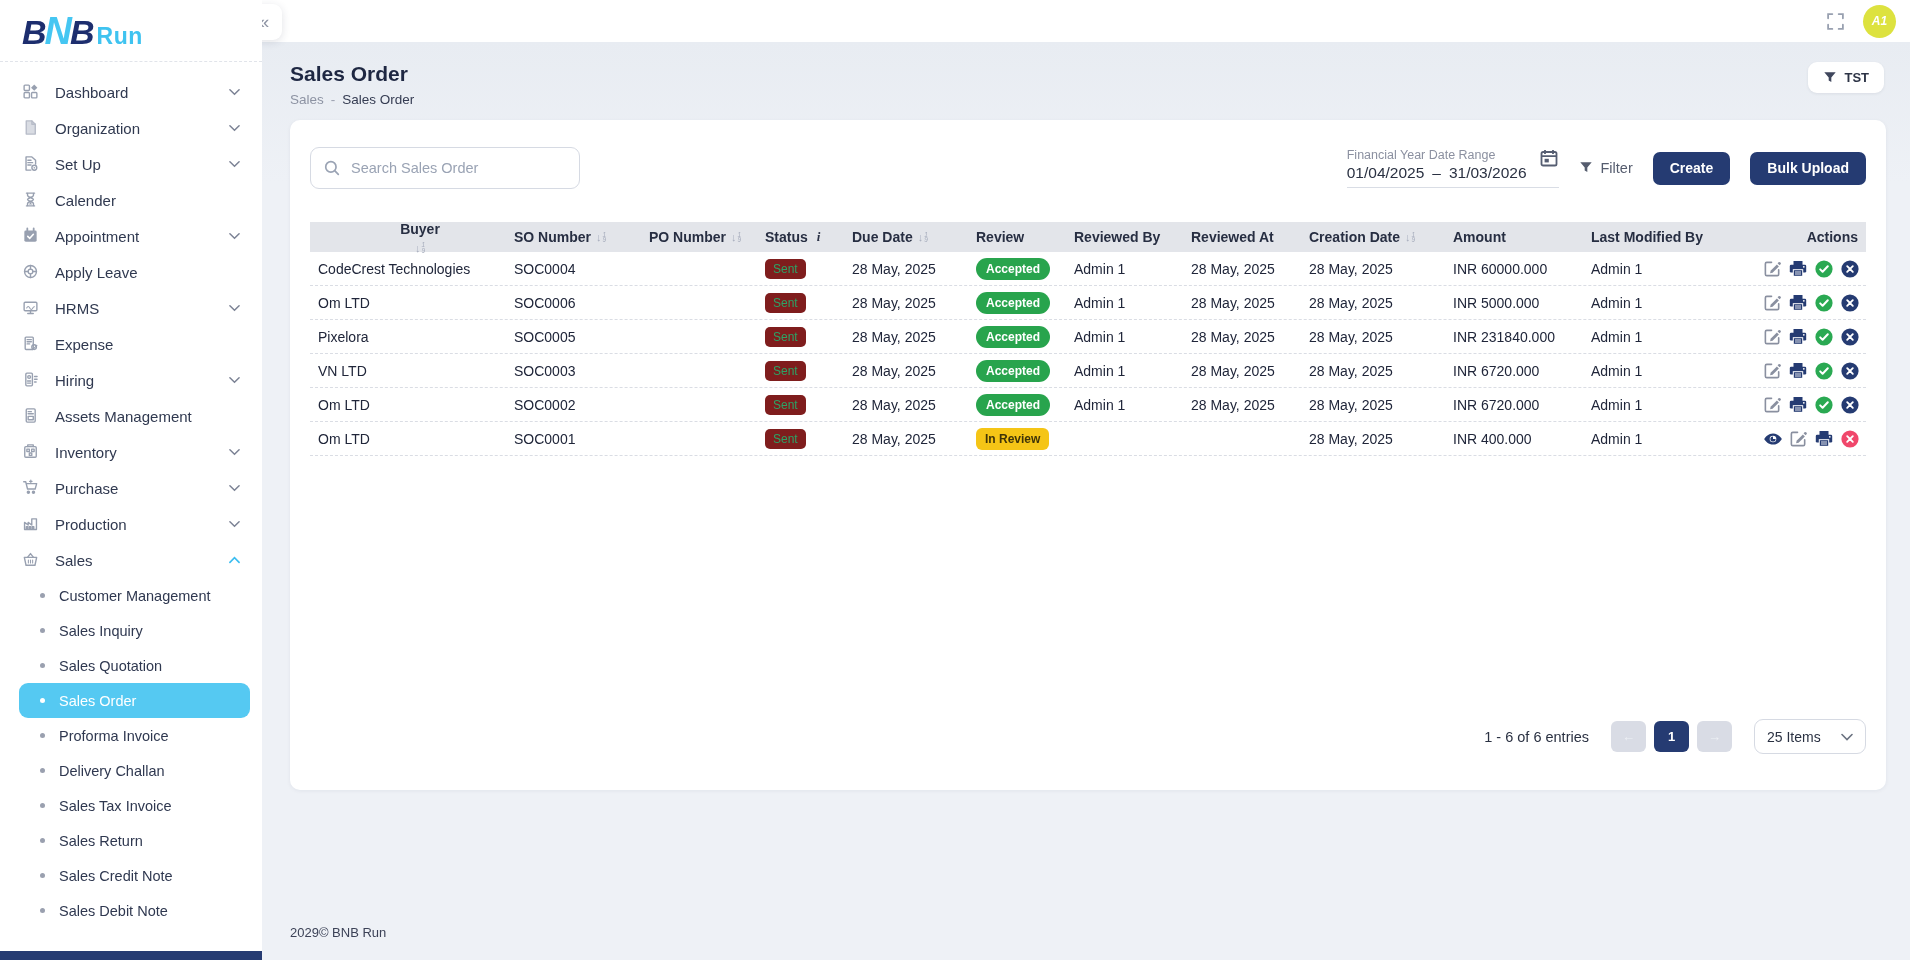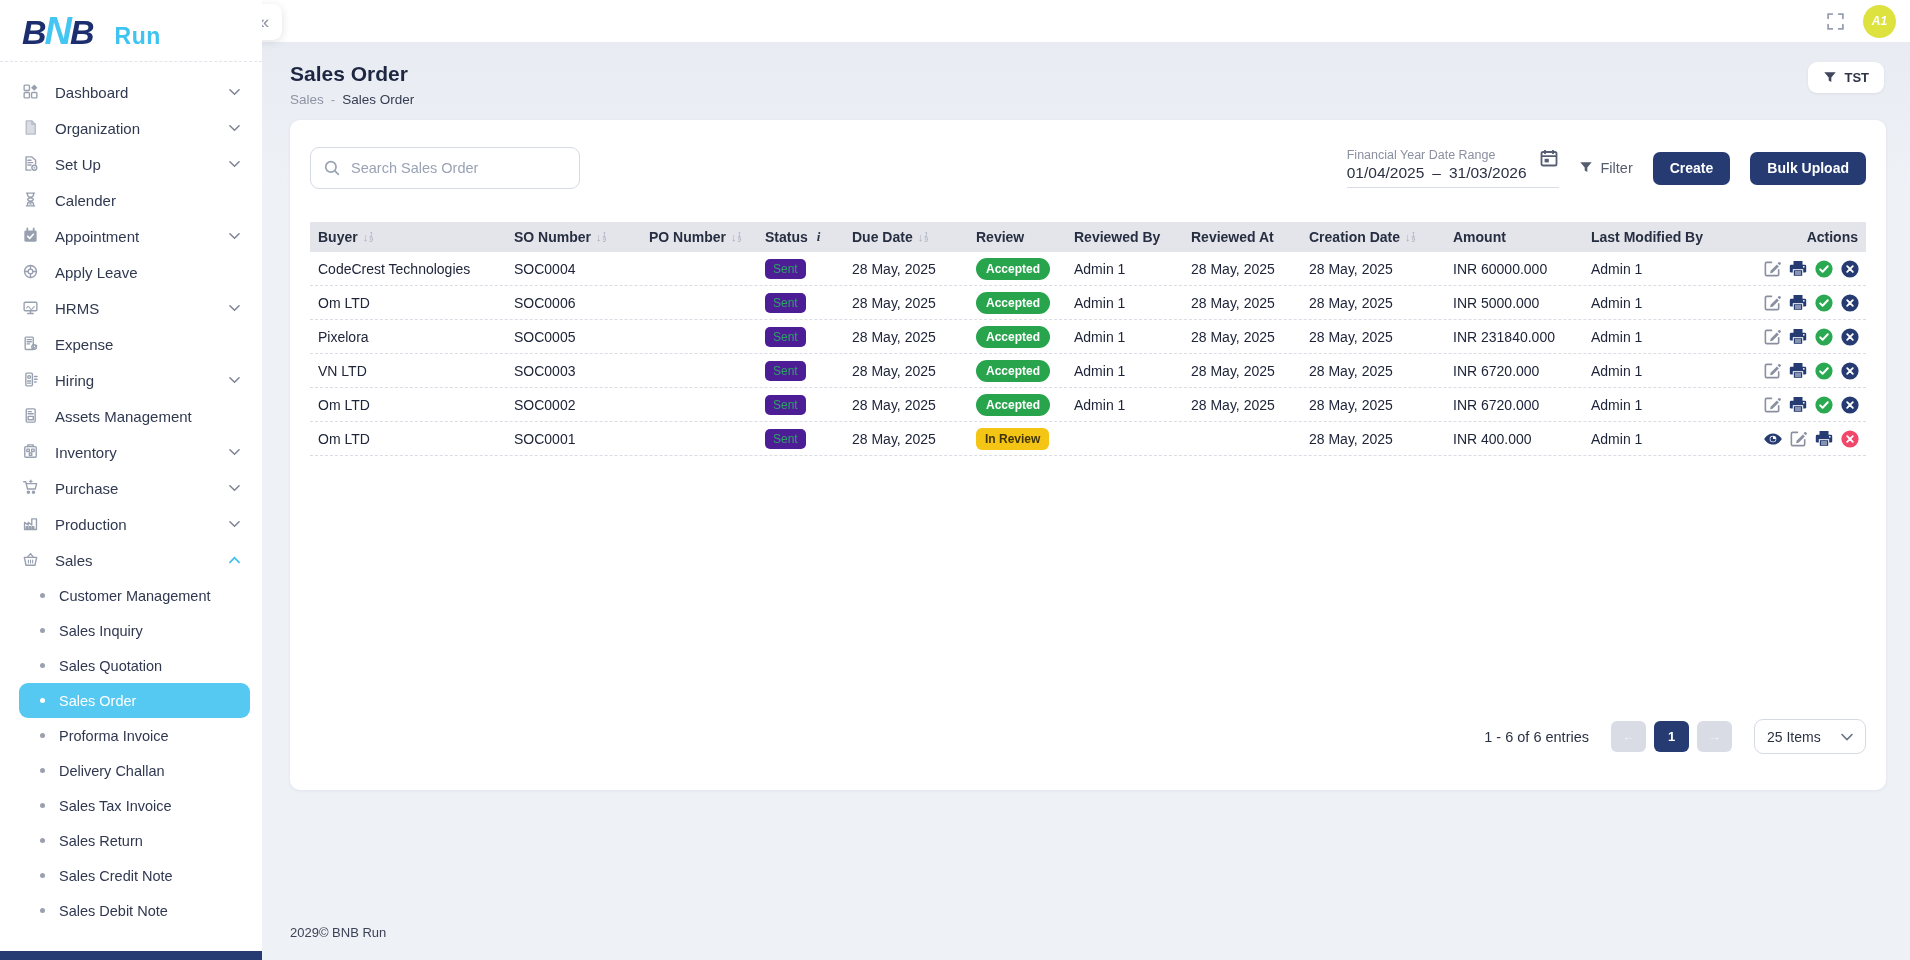--- a/index.html
+++ b/index.html
@@ -16,21 +16,21 @@
   
   .sidebar {
     position: absolute; left:0; top:0; width:262px; height:960px;
     background:#ffffff; z-index:5; display:flex; flex-direction:column;
   }
   .logo-wrap { height:62px; display:flex; align-items:center; padding-left:22px;
     border-bottom:1px dashed #e1e4ea; flex:0 0 auto; }
   .logo { display:flex; align-items:baseline; font-weight:700; }
   .logo .lb { font-size:34px; font-style:italic; color:#1d2e6e; letter-spacing:-2px; line-height:1; }
   .logo .ln { font-size:38px; font-style:italic; color:#45c6f2; letter-spacing:-2px; line-height:1; }
-  .logo .lrun { font-size:23px; color:#3fc3f0; margin-left:22px; letter-spacing:0.5px; }
+  .logo .lrun { font-size:23px; color:#3fc3f0; margin-left:4px; letter-spacing:0.5px; }
   .side-nav { flex:1 1 auto; padding-top:12px; overflow:hidden; }
   .side-item { display:flex; align-items:center; height:36px; padding:0 22px; cursor:pointer; }
   .side-item .s-ic { width:20px; height:18px; margin-right:13px; flex:0 0 auto; }
   .side-item .s-lbl { font-size:15px; color:#303950; }
   .side-item .s-chev { margin-left:auto; }
   .sub-item { display:flex; align-items:center; height:35px; padding:0 22px 0 40px; cursor:pointer;
     margin:0 12px 0 19px; border-radius:9px; padding-left:21px; }
   .sub-item .dot { width:5px; height:5px; border-radius:50%; background:#9aa0af; margin-right:14px; flex:0 0 auto;}
   .sub-item .s-lbl { font-size:14.5px; color:#2f3850; }
   .sub-item.active { background:#55c9f2; }
@@ -79,28 +79,28 @@
   .dr-value { font-size:15.5px; color:#2a3142; display:flex; gap:8px; }
   .filter-btn { background:none; border:none; display:flex; align-items:center; gap:8px;
     font-size:14.5px; color:#555c6e; cursor:pointer; }
   .btn-navy { background:#253b72; color:#fff; border:none; border-radius:7px; height:33px;
     padding:0 17px; font-size:14px; font-weight:700; cursor:pointer; font-family:"Liberation Sans",sans-serif; }
 
   
   .tbl { margin:33px 20px 0 20px; }
   .tbl-head { display:flex; align-items:center; height:30px; background:#e3e5ea; }
   .th { display:flex; align-items:center; gap:5px; font-size:14px; font-weight:700; color:#272e42; padding-left:4px; }
-  .th:first-child { padding-left:8px; }
+  .th:first-child { padding-left:20px;flex-direction:column; }
   .th.right { justify-content:flex-end; padding-right:8px; }
   .tbl-row { display:flex; align-items:center; height:34px; border-bottom:1px dashed #dadde4; }
   .td { font-size:14px; color:#20263a; overflow:hidden; white-space:nowrap; padding-left:4px; }
   .td:first-child { padding-left:8px; }
   .td.right { display:flex; justify-content:flex-end; align-items:center; gap:6px; padding-right:6px; }
   .chip { display:inline-block; font-size:12px; border-radius:5px; padding:3px 8px; }
-  .chip-sent { background:#4c1d95; color:#2ca365; }
+  .chip-sent { background:#7f1d1d; color:#2ca365; }
   .chip-accepted { background:#28a44d; color:#fff; border-radius:12px; padding:4px 10px; font-weight:600;}
   .chip-in-review { background:#f5c516; color:#3f3408; border-radius:6px; padding:4px 9px; font-weight:600;}
   .act-btn { background:none; border:none; padding:0; cursor:pointer; line-height:0; }
   .sort-ic { display:flex; align-items:center; gap:1px; color:#a7adbd; }
   .sort-ic .ar { font-size:11px; line-height:10px; }
   .sort-ic .n19 { display:flex; flex-direction:column; font-size:6.5px; line-height:5.5px; font-weight:400; }
   .info-ic { font-family:"Liberation Serif", serif; font-style:italic; font-weight:700;
     font-size:13px; color:#2b3246; margin-left:4px; }
 
   

